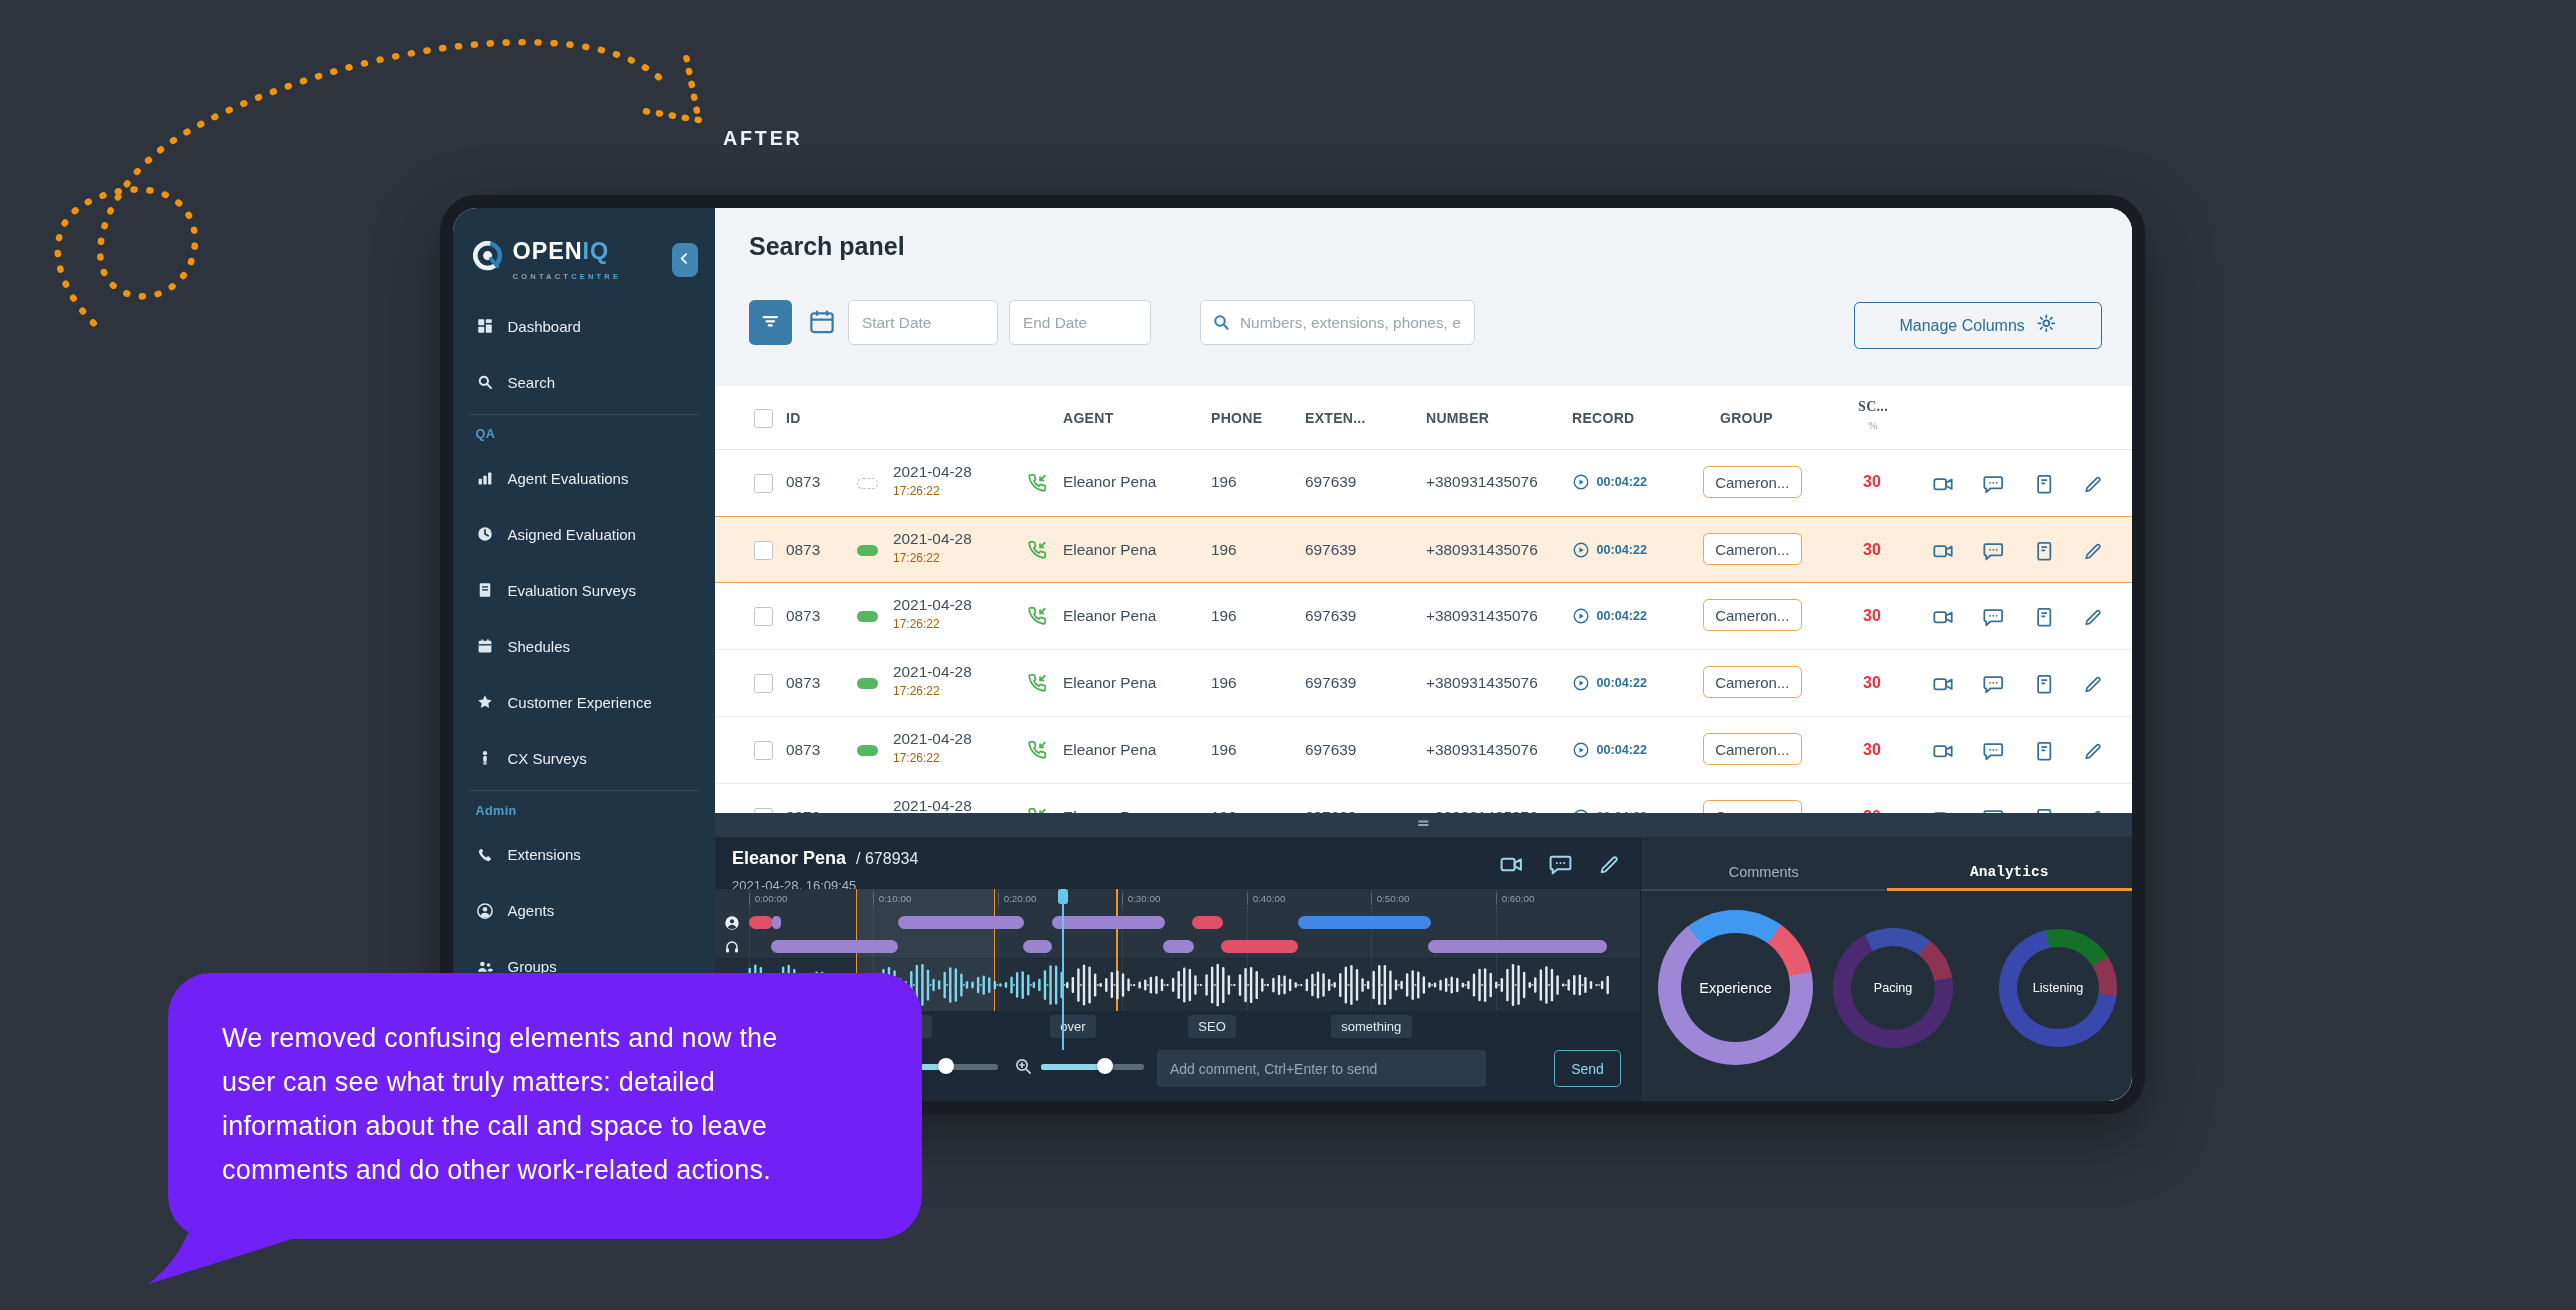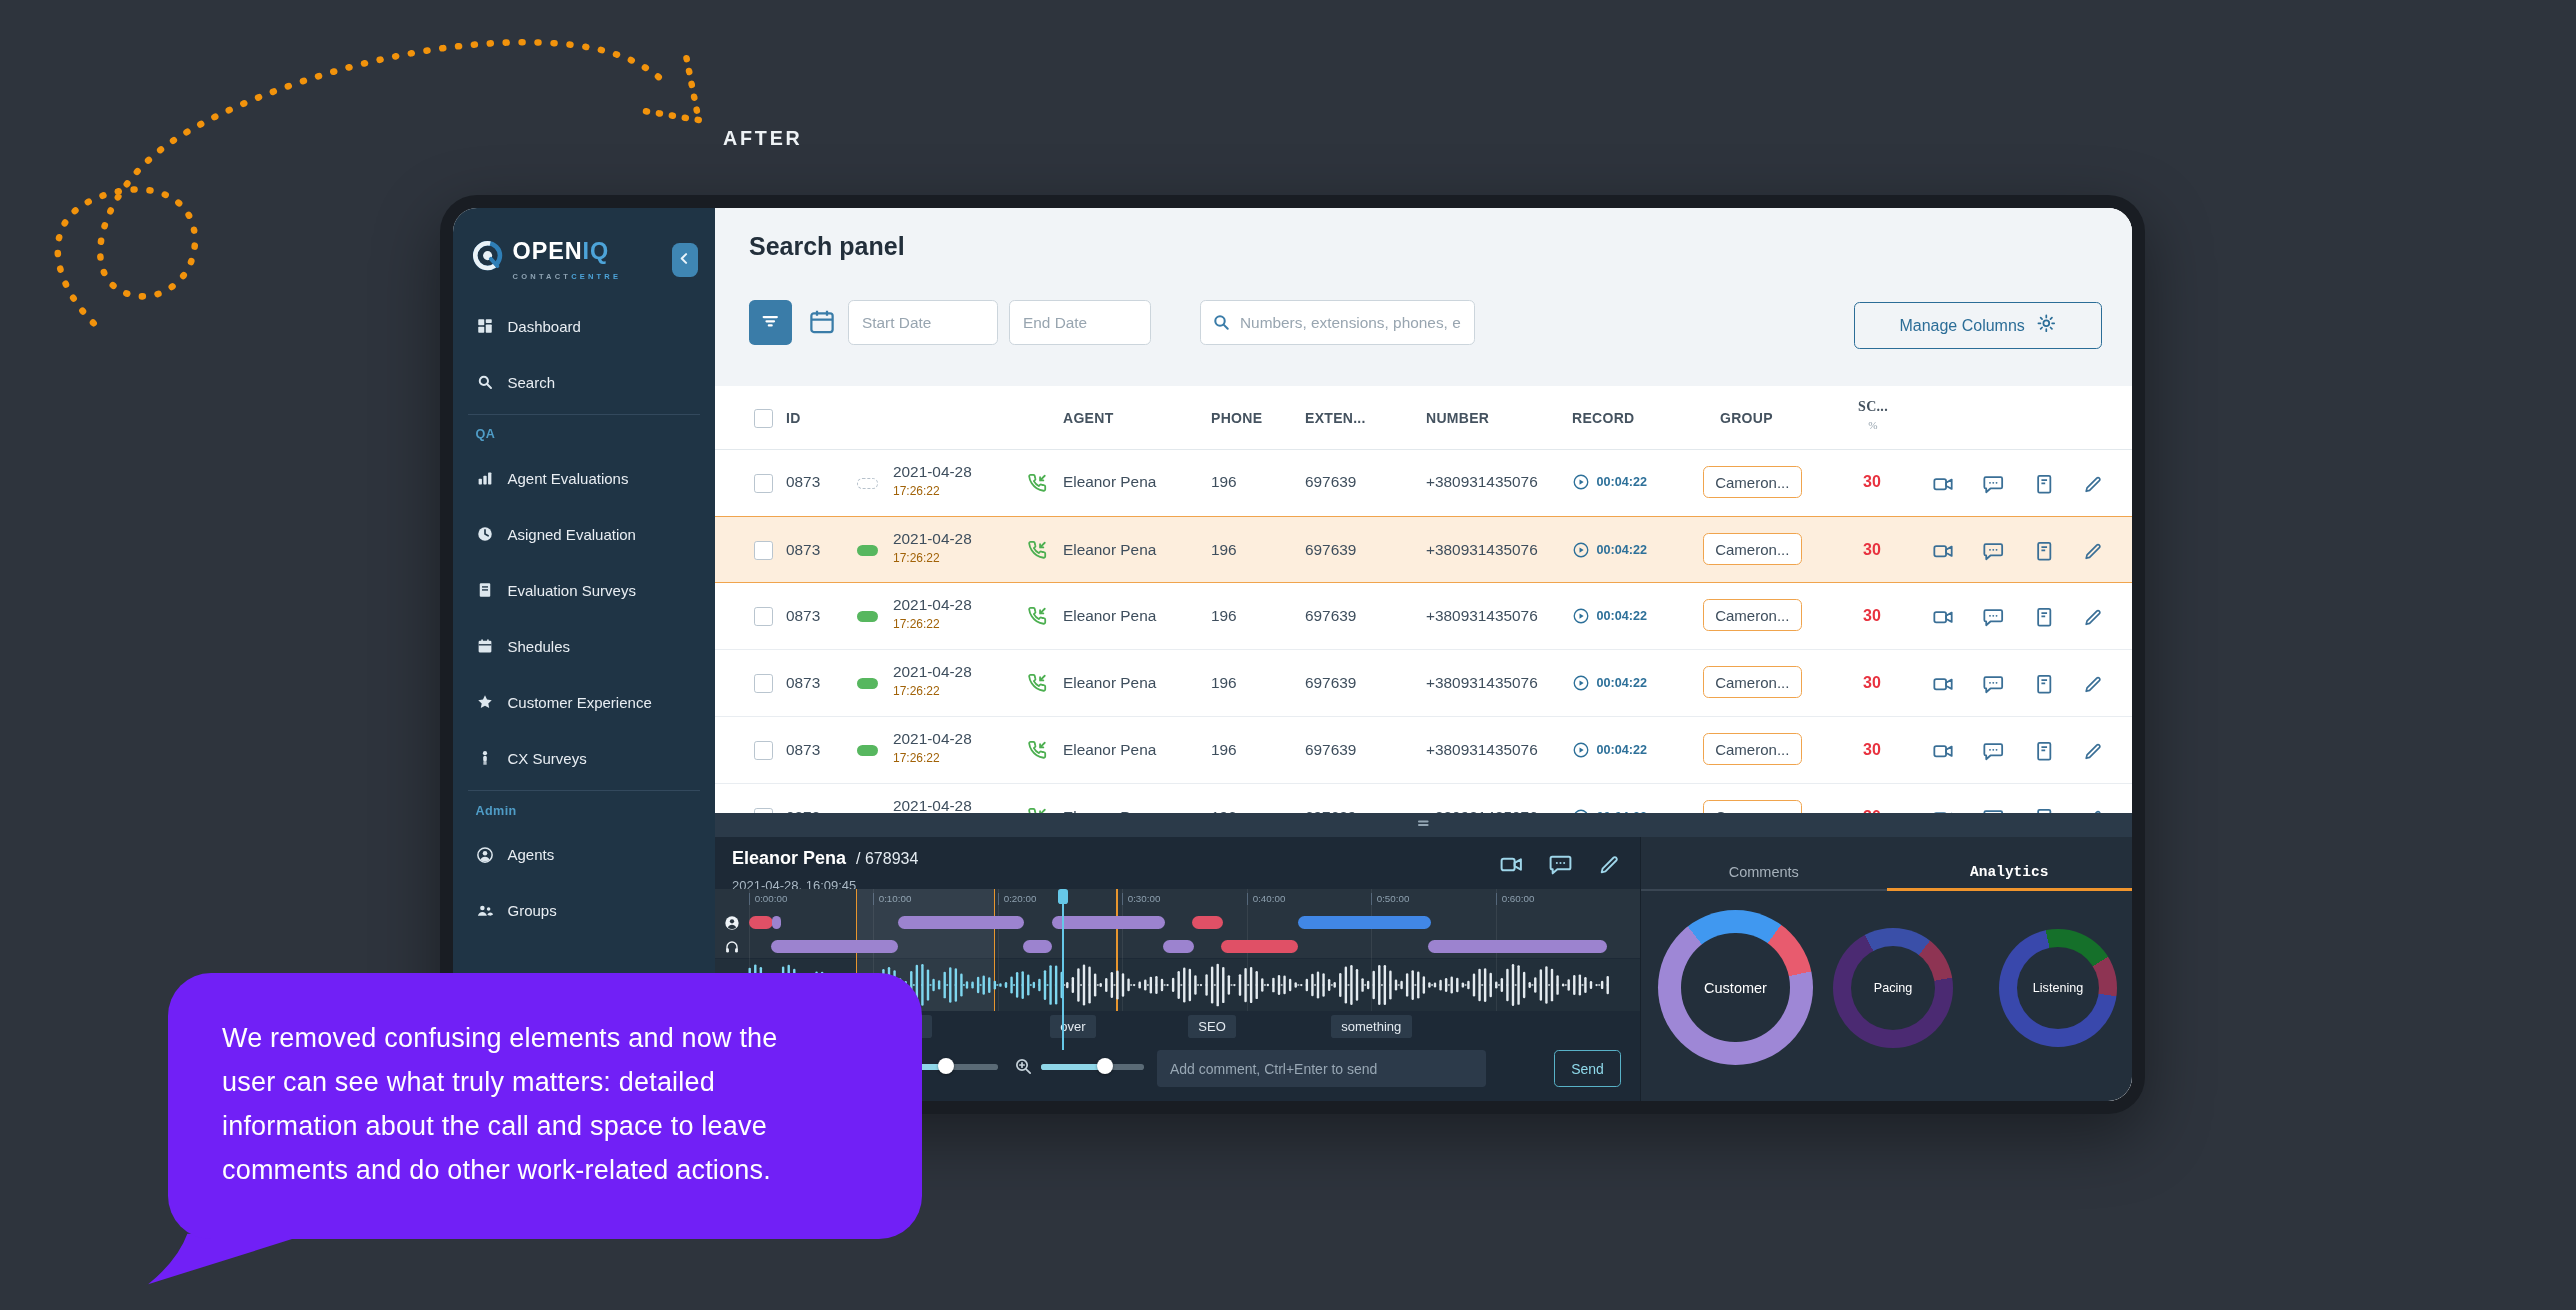--- a/index.html
+++ b/index.html
@@ -246,20 +246,28 @@
                   <circle cx="12" cy="5.5" r="2.8"></circle>
                   <rect x="9.6" y="9" width="4.8" height="8" rx="2.4"></rect>
                   <rect x="10" y="16.5" width="1.7" height="4.5"></rect>
                   <rect x="12.3" y="16.5" width="1.7" height="4.5"></rect>
                 </svg>
               </span>
               <span class="side-label">CX Surveys</span>
             </div>
             <div class="side-divider"></div>
             <div class="side-section-label">Admin</div>
+            <div class="side-item">
+              <span class="side-icon">
+                <svg viewBox="0 0 24 24" fill="currentColor">
+                  <path d="M6.5 3.2l2.6 2.6c.4.4.4 1 .1 1.4L7.8 9.1c1.2 2.9 3.2 4.9 6.1 6.1l1.9-1.4c.4-.3 1-.3 1.4.1l2.6 2.6c.4.4.4 1.1 0 1.5l-1.7 1.7c-.5.5-1.2.7-1.9.5C10.3 18.6 5.4 13.7 3.8 7.8c-.2-.7 0-1.4.5-1.9l1.7-1.7c.4-.4 1.1-.4 1.5 0z"></path>
+                </svg>
+              </span>
+              <span class="side-label">Extensions</span>
+            </div>
             <div class="side-item">
               <span class="side-icon">
                 <svg viewBox="0 0 24 24" fill="currentColor">
                   <circle cx="12" cy="12" r="9.5" fill="none" stroke="currentColor" stroke-width="2"></circle>
                   <circle cx="12" cy="9.5" r="3"></circle>
                   <path d="M5.8 18.4c1.2-2.6 3.5-4 6.2-4s5 1.4 6.2 4a9.5 9.5 0 01-12.4 0z"></path>
                 </svg>
               </span>
               <span class="side-label">Agents</span>
             </div>
@@ -851,21 +859,21 @@
 
         <div class="analytics">
           <div id="tabs-holder">
               <div class="tab" style="left: 0%;">Comments</div>
               <div class="tab active" style="left: 50%; font-family: Liberation Mono, monospace;">Analytics</div>
             </div>
           <div class="tab-base"></div>
           <div class="tab-active-line"></div>
           <div id="donut-row">
               <div class="donut" style="width: 155px; height: 155px; left: 17px; top: 73px; background: conic-gradient(from -38deg, rgb(64, 152, 240) 0deg, rgb(64, 152, 240) 74deg, rgb(232, 91, 110) 74deg, rgb(232, 91, 110) 116deg, rgb(158, 135, 214) 116deg, rgb(158, 135, 214) 360deg);">
-                <div class="hole" style="inset: 23.4px; font-size: 14.5px;">Customer</div>
+                <div class="hole" style="inset: 23.4px; font-size: 14.5px;">Experience</div>
               </div>
               <div class="donut" style="width: 120px; height: 120px; left: 192px; top: 91px; background: conic-gradient(from -28deg, rgb(58, 79, 168) 0deg, rgb(58, 79, 168) 66deg, rgb(142, 52, 83) 66deg, rgb(142, 52, 83) 108deg, rgb(75, 42, 114) 108deg, rgb(75, 42, 114) 360deg);">
                 <div class="hole" style="inset: 18px; font-size: 12.6px;">Pacing</div>
               </div>
               <div class="donut" style="width: 118px; height: 118px; left: 358px; top: 92px; background: conic-gradient(from -12deg, rgb(21, 112, 42) 0deg, rgb(21, 112, 42) 70deg, rgb(142, 52, 83) 70deg, rgb(142, 52, 83) 110deg, rgb(57, 72, 172) 110deg, rgb(57, 72, 172) 360deg);">
                 <div class="hole" style="inset: 18px; font-size: 12.6px;">Listening</div>
               </div>
             </div>
         </div>
       </div>

